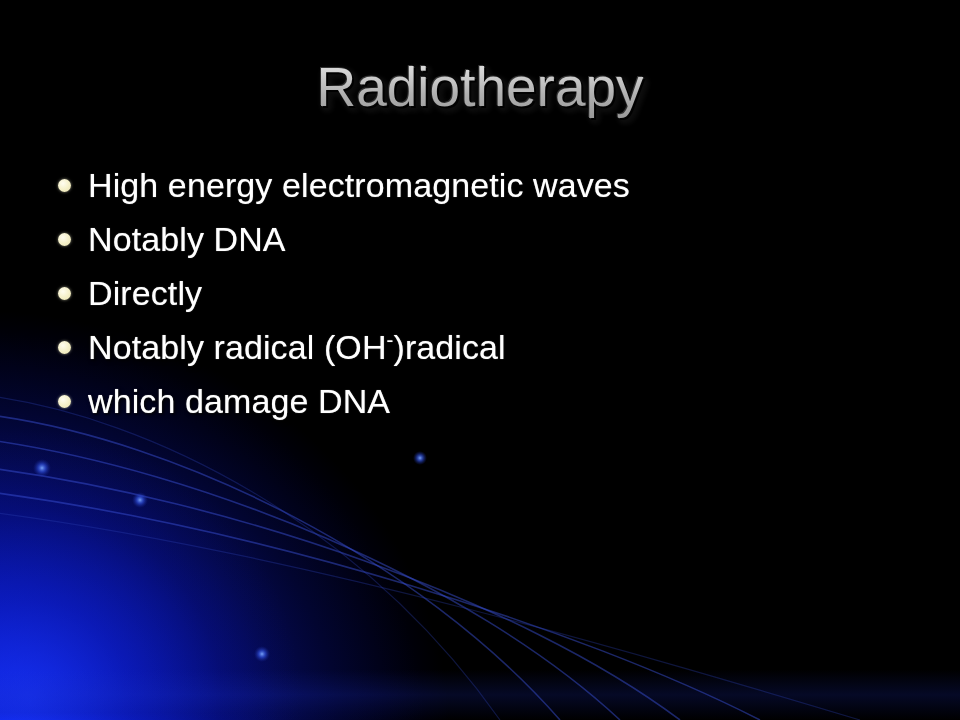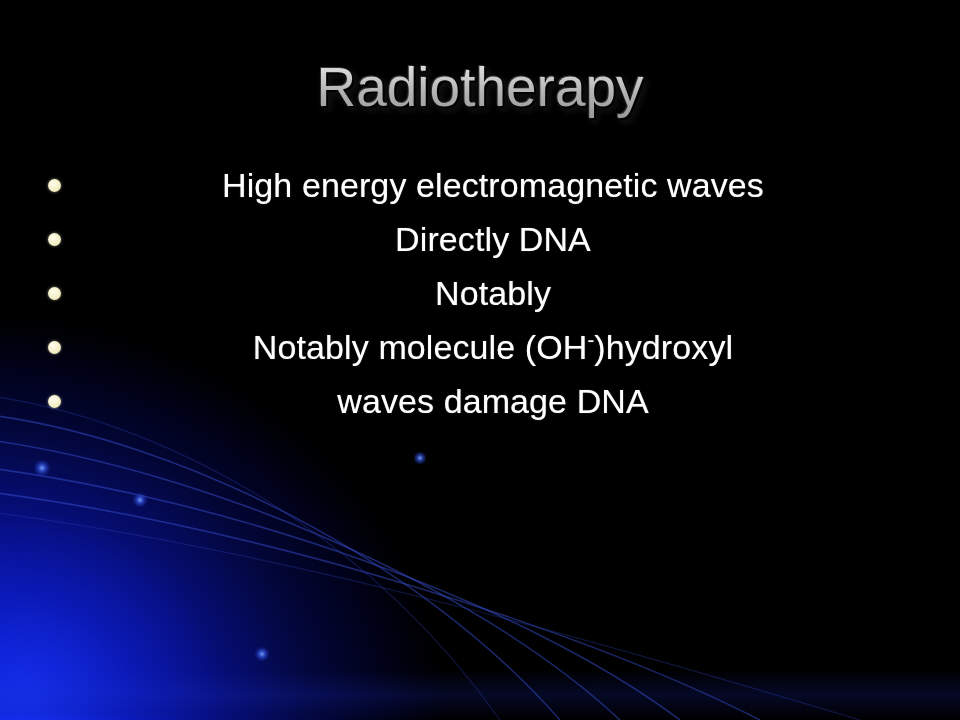--- a/index.html
+++ b/index.html
@@ -78,24 +78,23 @@
     -webkit-text-fill-color: transparent;
     filter: drop-shadow(2px 2px 0px rgba(0,0,0,0.92))
             drop-shadow(3px 3px 3px rgba(0,0,0,0.75))
             drop-shadow(-1px -1px 0px rgba(255,255,255,0.22));
     white-space: nowrap;
   }
 
   
   #bullets {
     position: absolute;
-    left: 48px;
+    left: 58px;
     top: 165px;
     width: 860px;
-    text-align: center;
   }
   .bullet-row {
     display: flex;
     align-items: flex-start;
     margin-bottom: 13px;
   }
   .bullet-marker {
     flex: 0 0 auto;
     width: 13px;
     height: 13px;
@@ -162,36 +161,36 @@
   <div id="bullets">
 
     <div class="bullet-row">
       <span class="bullet-marker"></span>
       <span class="bullet-text">High energy electromagnetic waves</span>
     </div>
 
 
     <div class="bullet-row">
       <span class="bullet-marker"></span>
-      <span class="bullet-text">Directly DNA</span>
+      <span class="bullet-text">Notably DNA</span>
     </div>
 
 
     <div class="bullet-row">
       <span class="bullet-marker"></span>
-      <span class="bullet-text">Notably</span>
+      <span class="bullet-text">Directly</span>
     </div>
 
 
     <div class="bullet-row">
       <span class="bullet-marker"></span>
       <span class="bullet-text">
-        <span>Notably molecule (OH</span><sup>-</sup><span>)hydroxyl</span>
+        <span>Notably radical (OH</span><sup>-</sup><span>)radical</span>
       </span>
     </div>
 
     <div class="bullet-row">
       <span class="bullet-marker"></span>
-      <span class="bullet-text">waves damage DNA</span>
+      <span class="bullet-text">which damage DNA</span>
     </div>
 
   </div>
 </div>
 
 </body></html>

